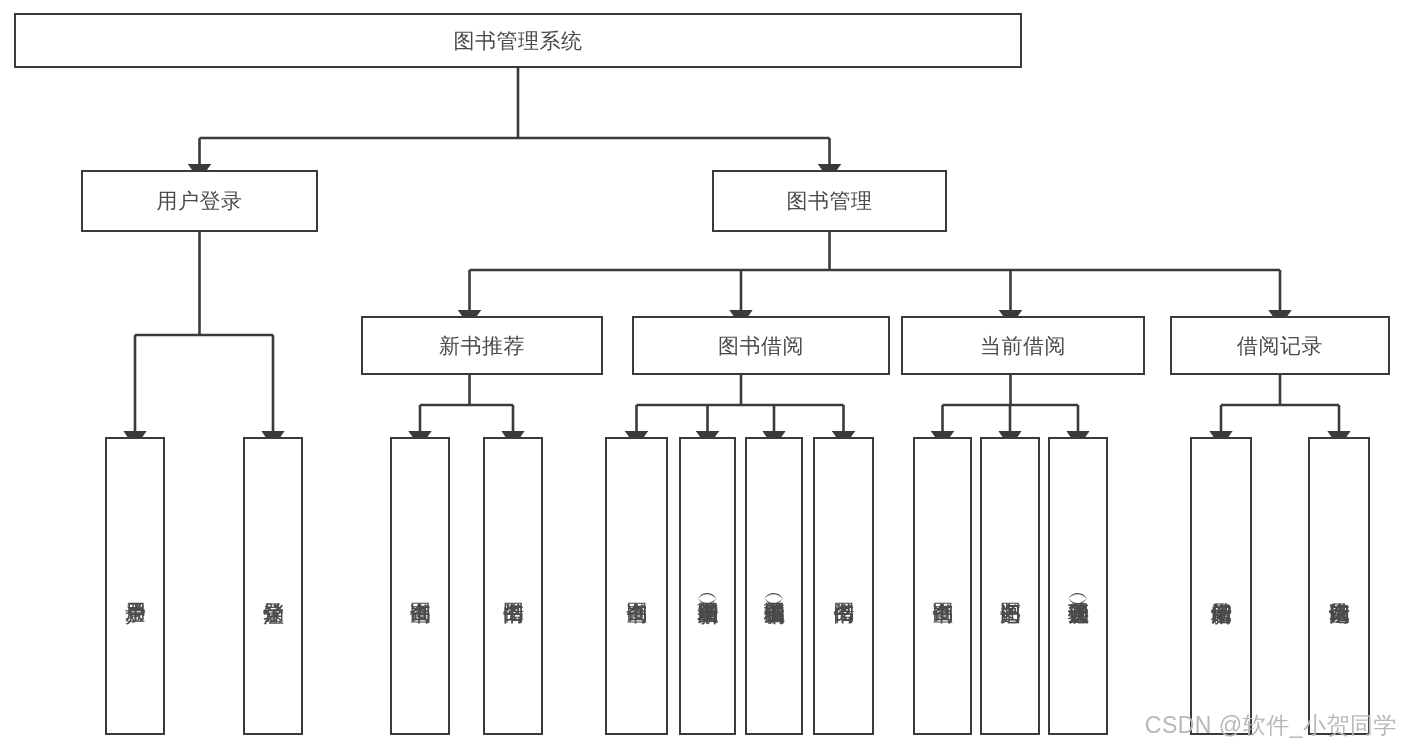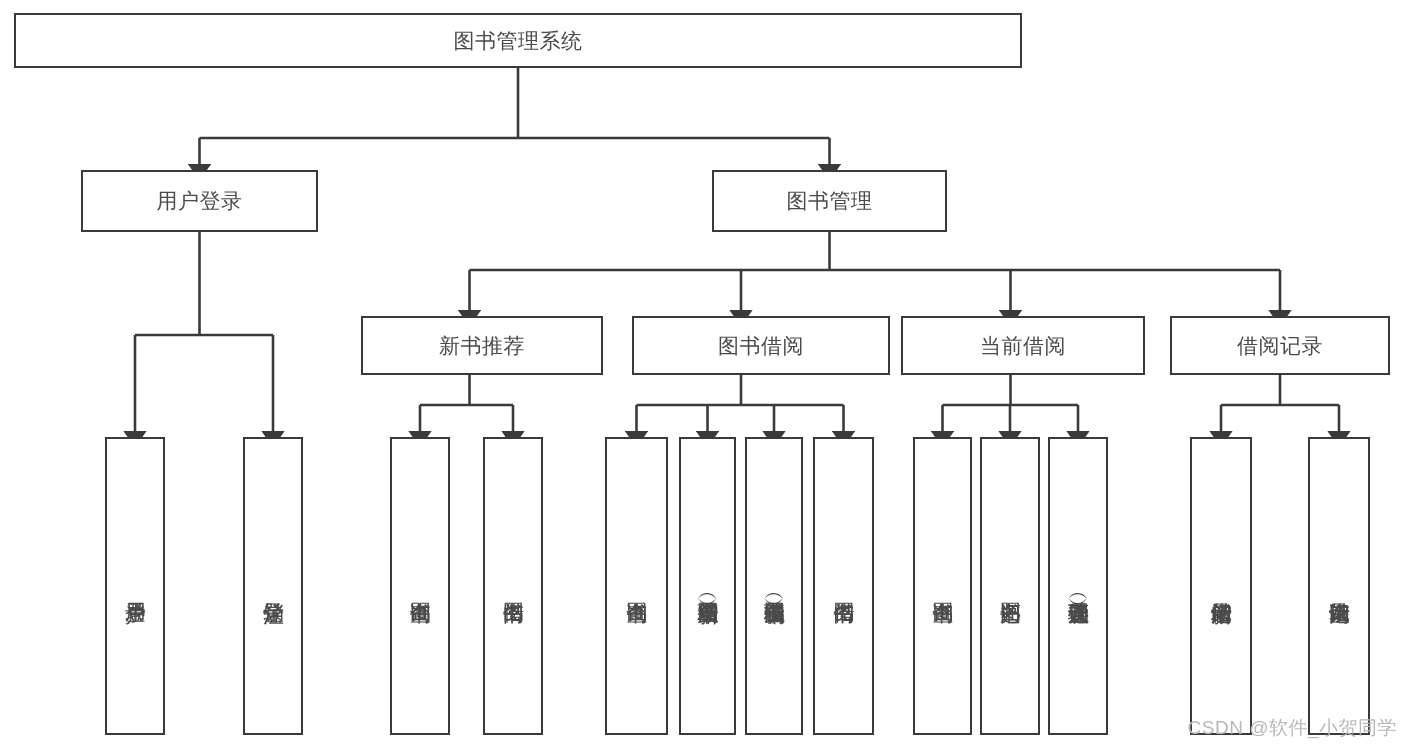--- a/index.html
+++ b/index.html
@@ -56,21 +56,21 @@
   }
   .node-label {
     display: block;
     text-align: center;
     color: #4a4a4a;
   }
   #watermark {
     position: absolute;
     right: 8px;
     bottom: 6px;
-    font-size: 19px;
+    font-size: 23px;
     color: #b8b8b8;
     letter-spacing: 0.5px;
     white-space: nowrap;
     user-select: none;
     margin-top: 48px;
   }
 </style>
 </head>
 <body>
 

